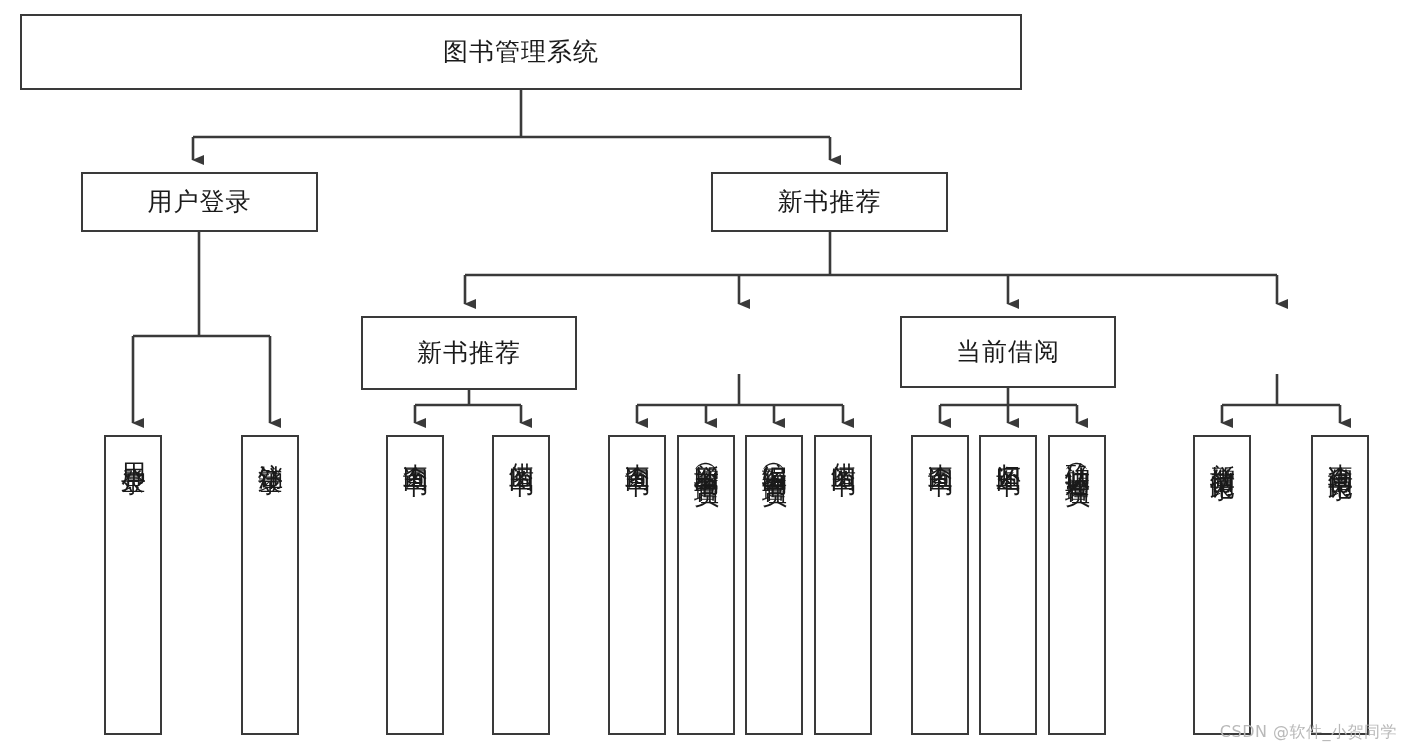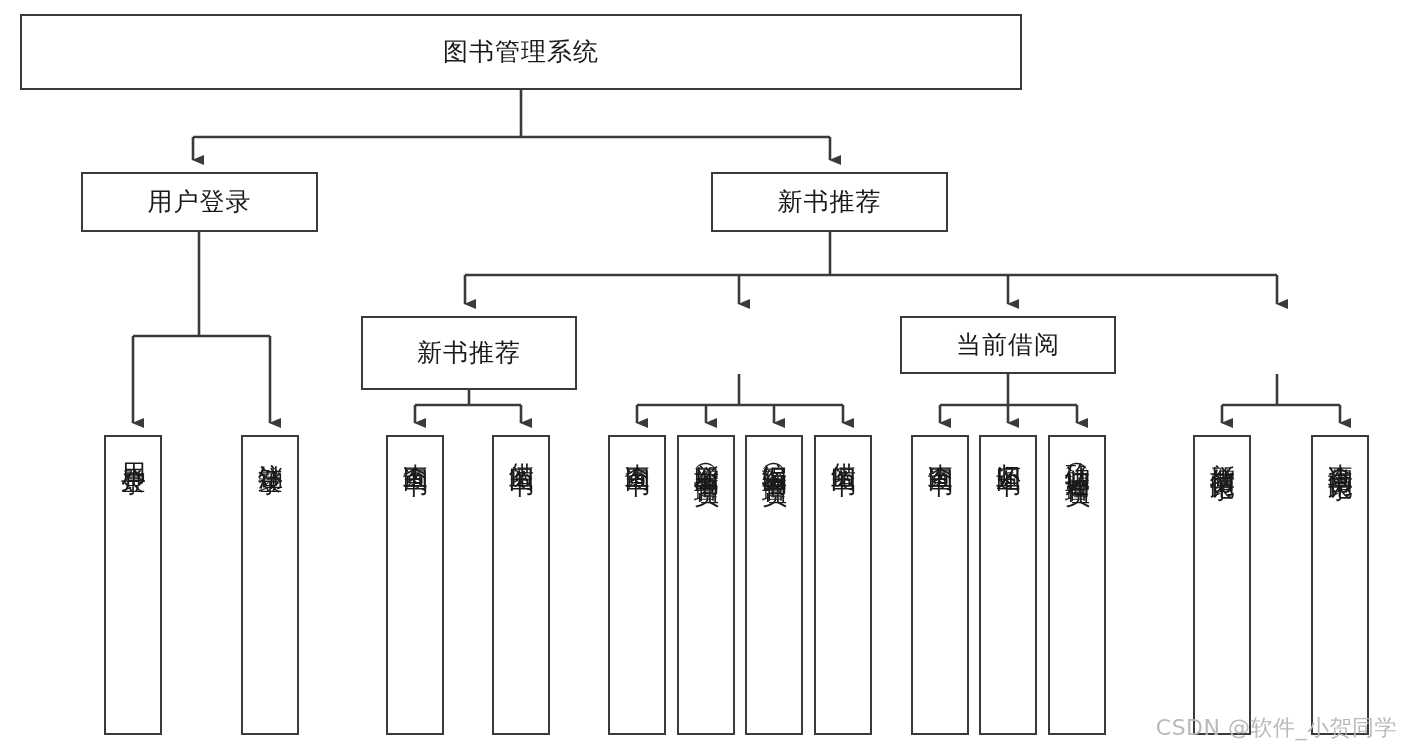--- a/index.html
+++ b/index.html
@@ -51,21 +51,21 @@
   .node.vert .vtxt{
     display:block;
     writing-mode:vertical-rl;
     text-orientation:upright;
     white-space:nowrap;
   }
   #watermark{
     position:absolute;
     right:8px;
     bottom:4px;
-    font-size:22px;
+    font-size:16px;
     color:#b9b9b9;
     letter-spacing:0.5px;
     user-select:none;
     white-space:nowrap;
   }
 </style>
 </head>
 <body>
 
 <div id="canvas">
@@ -130,21 +130,21 @@
   <div class="node horiz" style="left:81px;top:172px;width:237px;height:60px;">
     <span>用户登录</span>
   </div>
   <div class="node horiz" style="left:711px;top:172px;width:237px;height:60px;">
     <span>新书推荐</span>
   </div>
 
   <div class="node horiz" style="left:361px;top:316px;width:216px;height:74px;">
     <span>新书推荐</span>
   </div>
-  <div class="node horiz" style="left:900px;top:316px;width:216px;height:58px;">
+  <div class="node horiz" style="left:900px;top:316px;width:216px;height:72px;">
     <span>当前借阅</span>
   </div>
 
   <div class="node vert" style="left:104px;top:435px;width:58px;height:300px;">
     <span class="vtxt">用户登录</span>
   </div>
   <div class="node vert" style="left:241px;top:435px;width:58px;height:300px;">
     <span class="vtxt">注销登录</span>
   </div>
 

